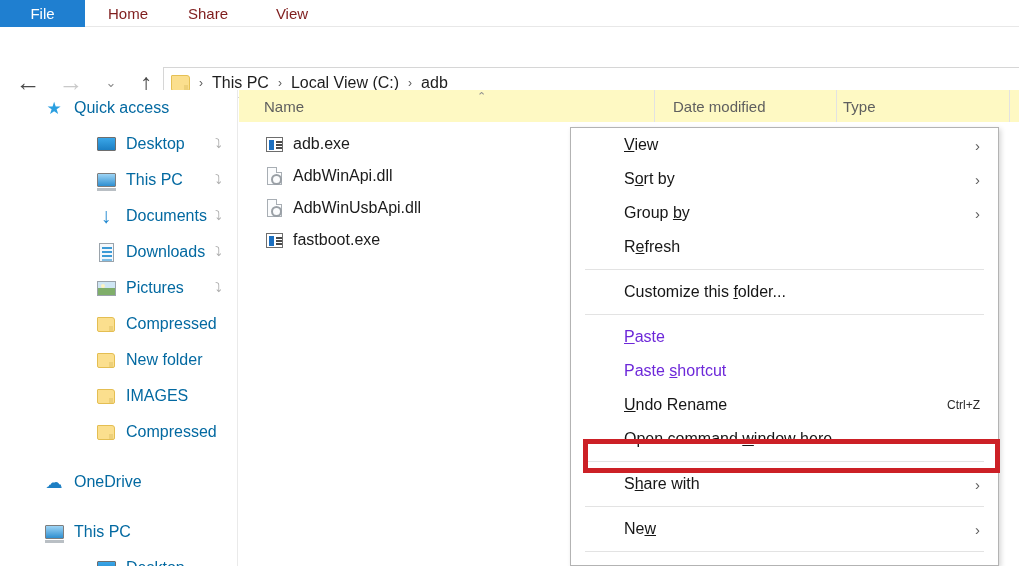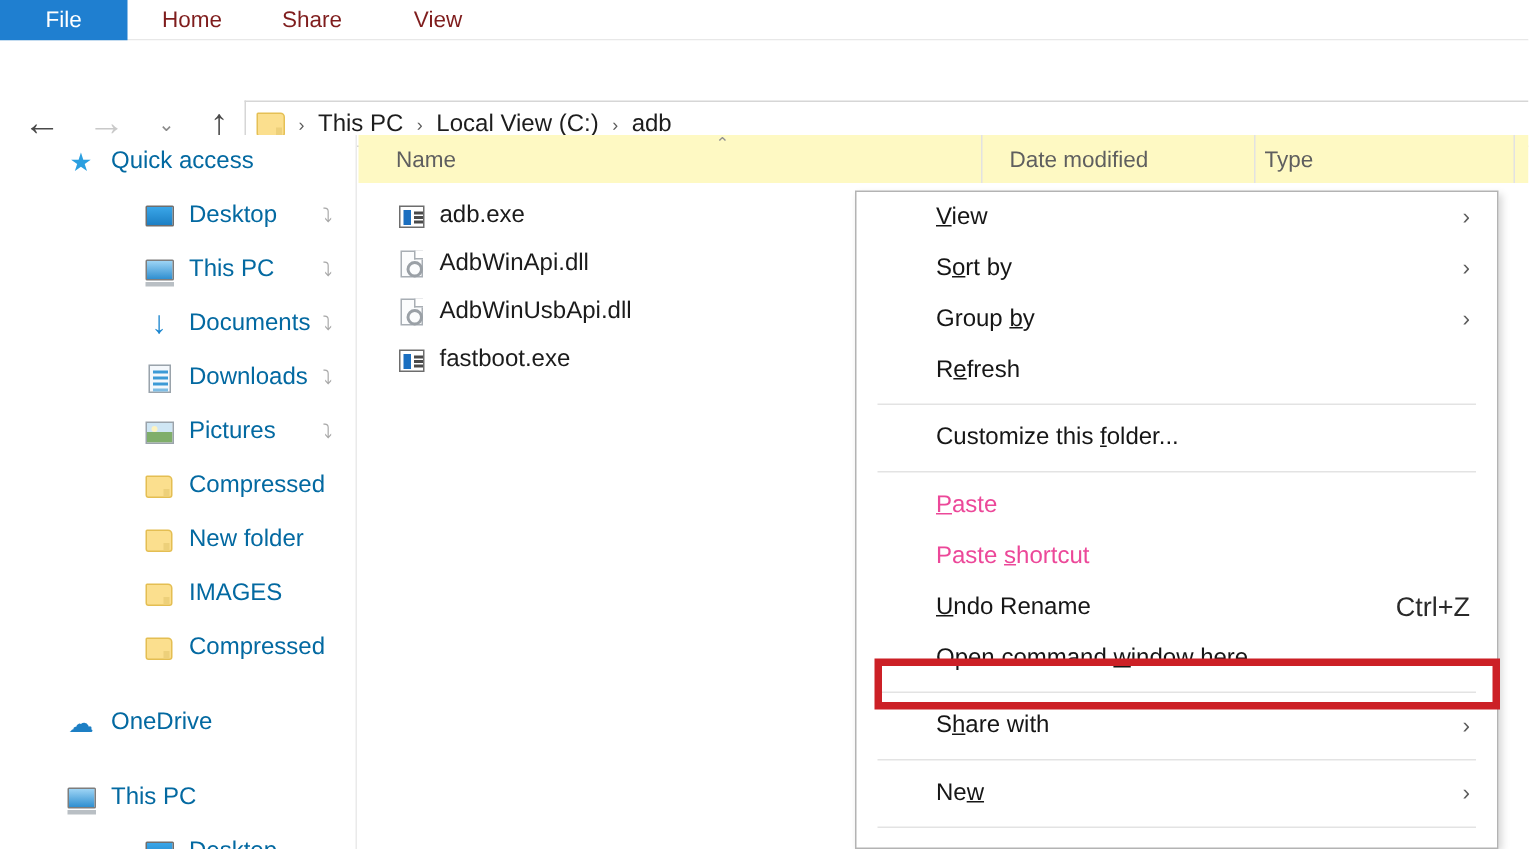--- a/index.html
+++ b/index.html
@@ -272,31 +272,31 @@
     z-index: 20;
   }
   .ctx-item {
     position: relative;
     height: 34px;
     display: flex; align-items: center;
     padding-left: 53px; padding-right: 16px;
     font-size: 16px; color: #161616;
     cursor: pointer;
   }
-  .ctx-item.disabled { color: #ec4899; cursor: default; text-align: right; }
+  .ctx-item.disabled { color: #6d28d9; cursor: default; text-align: right; }
   .ctx-sub {
     position: absolute; right: 18px; top: 50%;
     transform: translateY(-50%);
     font-size: 15px; color: #5d5d5d;
     line-height: 1;
   }
   .ctx-accel {
     position: absolute; right: 18px; top: 50%;
     transform: translateY(-50%);
-    font-size: 18px; color: #2a2a2a;
+    font-size: 12px; color: #2a2a2a;
   }
   .ctx-sep {
     height: 1px;
     margin: 5px 14px 5px 14px;
     background: #e3e3e3;
   }
   .ctx-item u { text-decoration: underline; }
 
   
   .redbox {

